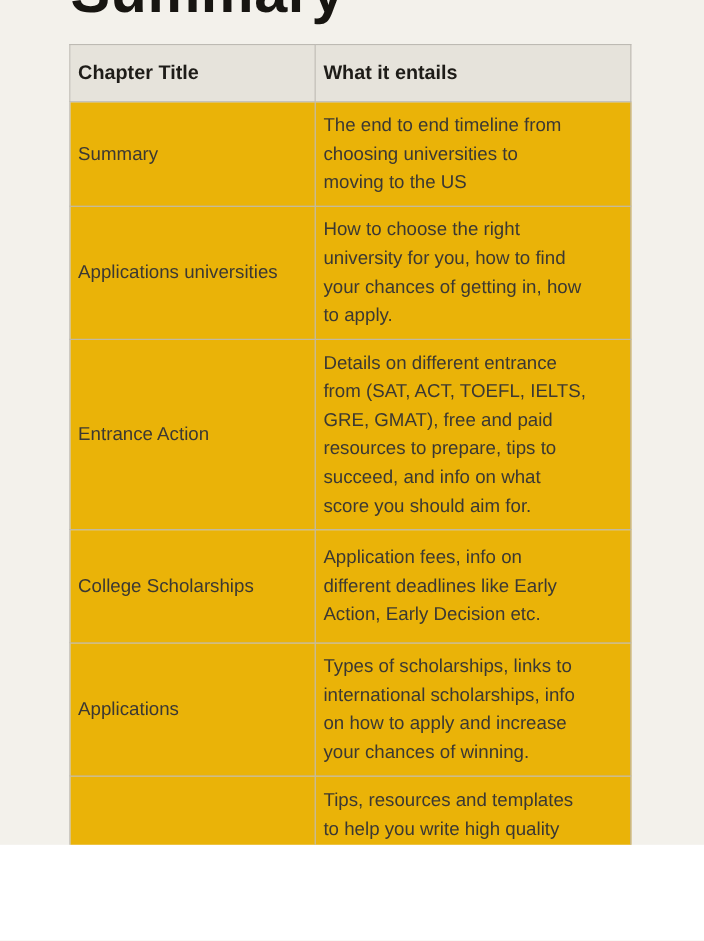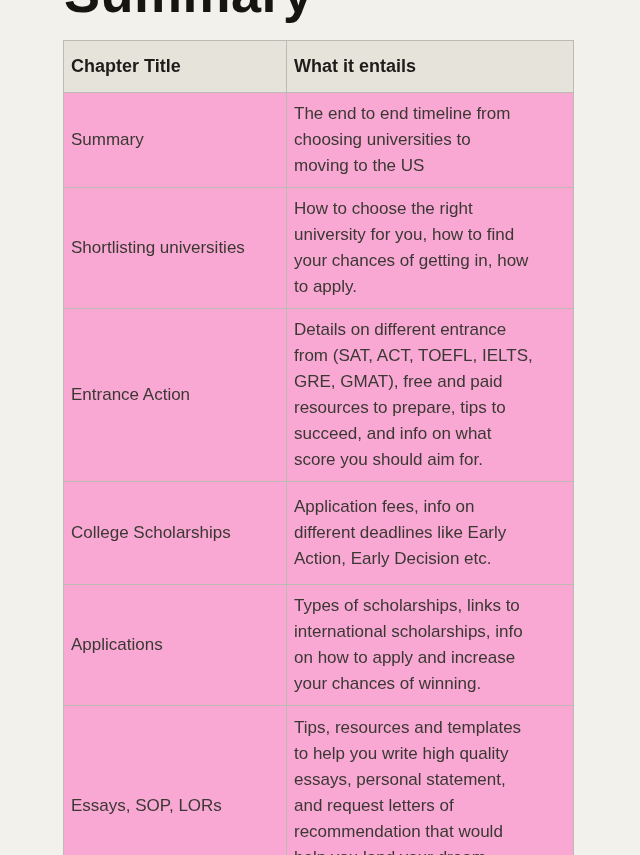--- a/index.html
+++ b/index.html
@@ -2,21 +2,21 @@
 <html><head>
 <meta charset="utf-8">
 <style>
   html, body { margin: 0; padding: 0; }
   body {
     width: 640px; height: 855px;
     font-family: "Liberation Sans", "DejaVu Sans", sans-serif;
   }
   .page {
     position: relative;
-    width: 640px; height: 855px;
+    width: 640px; height: 768px;
     overflow: hidden;
     background: #F3F1EB;
   }
   .page-title {
     margin: -34px 0 0 64px;
     font-size: 54px;
     line-height: 1;
     font-weight: 800;
     letter-spacing: 0.5px;
     color: #171511;
@@ -35,21 +35,21 @@
   .summary-table th {
     background: #E6E3DB;
     height: 52px;
     vertical-align: middle;
     padding: 0 8px 0 7px;
     font-size: 18px;
     font-weight: bold;
     color: #1E1C18;
   }
   .summary-table td {
-    background: #f9a8d4;
+    background: #eab308;
     vertical-align: middle;
     padding: 8px 8px 8px 7px;
     font-size: 17px;
     line-height: 26px;
     color: #3B3833;
   }
   .col-chapter { width: 223px; }
   .col-entails { width: 287px; }
   td.desc-cell { white-space: pre-line; }
   tr.row-0 { height: 94px; }
@@ -77,21 +77,21 @@
       </tr>
     </thead>
     <tbody>
       <tr class="row-0">
         <td class="title-cell">Summary</td>
         <td class="desc-cell">The end to end timeline from
 choosing universities to
 moving to the US</td>
       </tr>
       <tr class="row-1">
-        <td class="title-cell">Shortlisting universities</td>
+        <td class="title-cell">Applications universities</td>
         <td class="desc-cell">How to choose the right
 university for you, how to find
 your chances of getting in, how
 to apply.</td>
       </tr>
       <tr class="row-2">
         <td class="title-cell">Entrance Action</td>
         <td class="desc-cell">Details on different entrance
 from (SAT, ACT, TOEFL, IELTS,
 GRE, GMAT), free and paid

